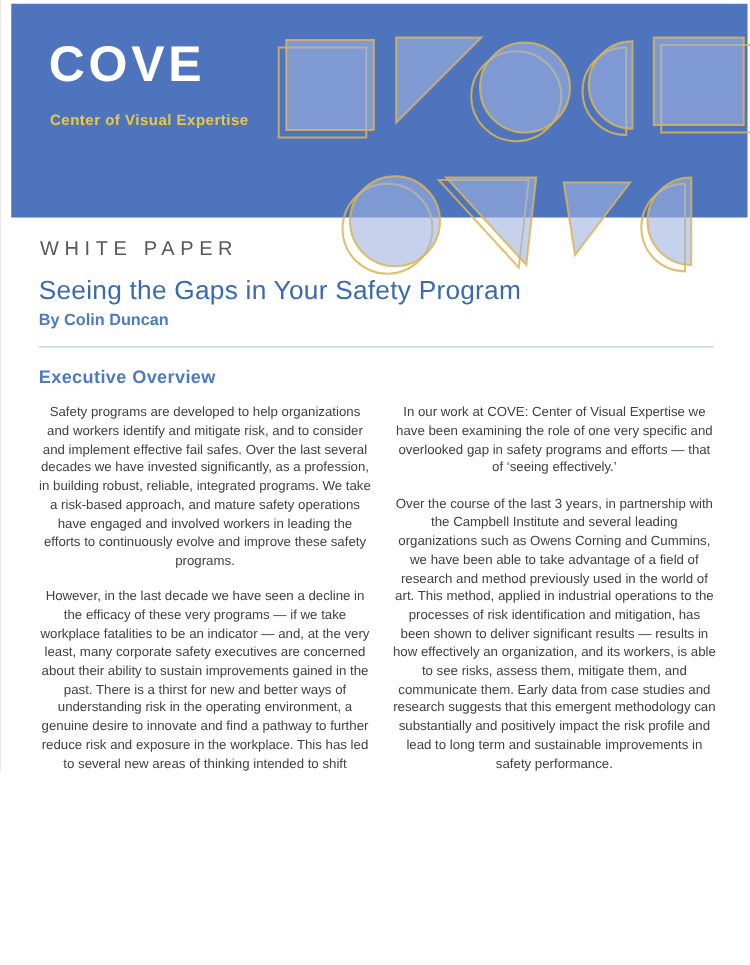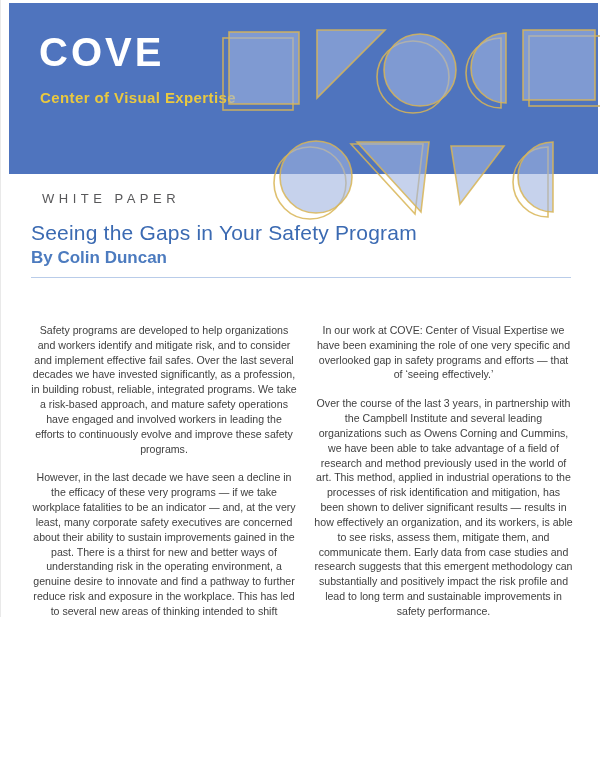--- a/index.html
+++ b/index.html
@@ -12,34 +12,34 @@
   .header {
     position:absolute; left:8px; top:3px; width:589px; height:171px;
     background:#4F74BE;
   }
   .logo {
     position:absolute; left:30px; top:27px;
     color:#ffffff; font-weight:bold; font-size:40px; letter-spacing:3px;
   }
   .tagline {
     position:absolute; left:31px; top:86px;
-    color:#EAC93F; font-weight:bold; font-size:15px; letter-spacing:0.4px;
+    color:#EAC93F; font-weight:bold; font-size:12px; letter-spacing:0.4px;
   }
   .decor-svg { position:absolute; left:0; top:0; pointer-events:none; }
   .label {
-    position:absolute; left:41px; top:191px;
-    color:#58585A; font-size:13px; letter-spacing:4.5px;
+    position:absolute; left:31px; top:191px;
+    color:#58585A; font-size:16px; letter-spacing:4.5px;
   }
   .title {
     position:absolute; left:30px; top:221px; width:520px;
     color:#3B6AB2; font-weight:normal; font-size:21px; letter-spacing:0.2px;
   }
   .byline {
     position:absolute; left:30px; top:248px;
-    color:#4C7BBF; font-weight:bold; font-size:17px;text-align:center;
+    color:#4C7BBF; font-weight:bold; font-size:13px;text-align:center;
   }
   .rule-top {
     position:absolute; left:30px; top:277px; width:540px; height:1px;
     background:#B9CCE9;
   }
   .section-heading {
     position:absolute; left:30px; top:294px;
     color:#4C7BBF; font-weight:bold; font-size:14.5px; letter-spacing:0.3px;
   }
   .columns {
@@ -96,20 +96,21 @@
     </g>
   </svg>
 
   <div class="label">WHITE PAPER</div>
 
   <h1 class="title">Seeing the Gaps in Your Safety Program</h1>
   <div class="byline">By Colin Duncan</div>
 
   <div class="rule-top"></div>
 
+  <h2 class="section-heading">Executive Overview</h2>
 
   <div class="columns">
     <div class="col col-left">
       <p>Safety programs are developed to help organizations and workers identify and mitigate risk, and to consider and implement effective fail safes. Over the last several decades we have invested significantly, as a profession, in building robust, reliable, integrated programs. We take a risk-based approach, and mature safety operations have engaged and involved workers in leading the efforts to continuously evolve and improve these safety programs.</p>
       <p>However, in the last decade we have seen a decline in the efficacy of these very programs — if we take workplace fatalities to be an indicator — and, at the very least, many corporate safety executives are concerned about their ability to sustain improvements gained in the past. There is a thirst for new and better ways of understanding risk in the operating environment, a genuine desire to innovate and find a pathway to further reduce risk and exposure in the workplace. This has led to several new areas of thinking intended to shift paradigms and focus, to better involve those who understand risk best and to prioritize severity and impact of a risk over more minor incidents. These new areas of thinking include the updated and more current framework certification standards in occupation health and safety, specifically ISO 45001 and ANSI Z10. It also encompasses emergent thinking such as Human and Organizational</p>
     </div>
     <div class="col col-right">
       <p>In our work at COVE: Center of Visual Expertise we have been examining the role of one very specific and overlooked gap in safety programs and efforts — that of ‘seeing effectively.’</p>
       <p>Over the course of the last 3 years, in partnership with the Campbell Institute and several leading organizations such as Owens Corning and Cummins, we have been able to take advantage of a field of research and method previously used in the world of art. This method, applied in industrial operations to the processes of risk identification and mitigation, has been shown to deliver significant results — results in how effectively an organization, and its workers, is able to see risks, assess them, mitigate them, and communicate them. Early data from case studies and research suggests that this emergent methodology can substantially and positively impact the risk profile and lead to long term and sustainable improvements in safety performance.</p>
     </div>

